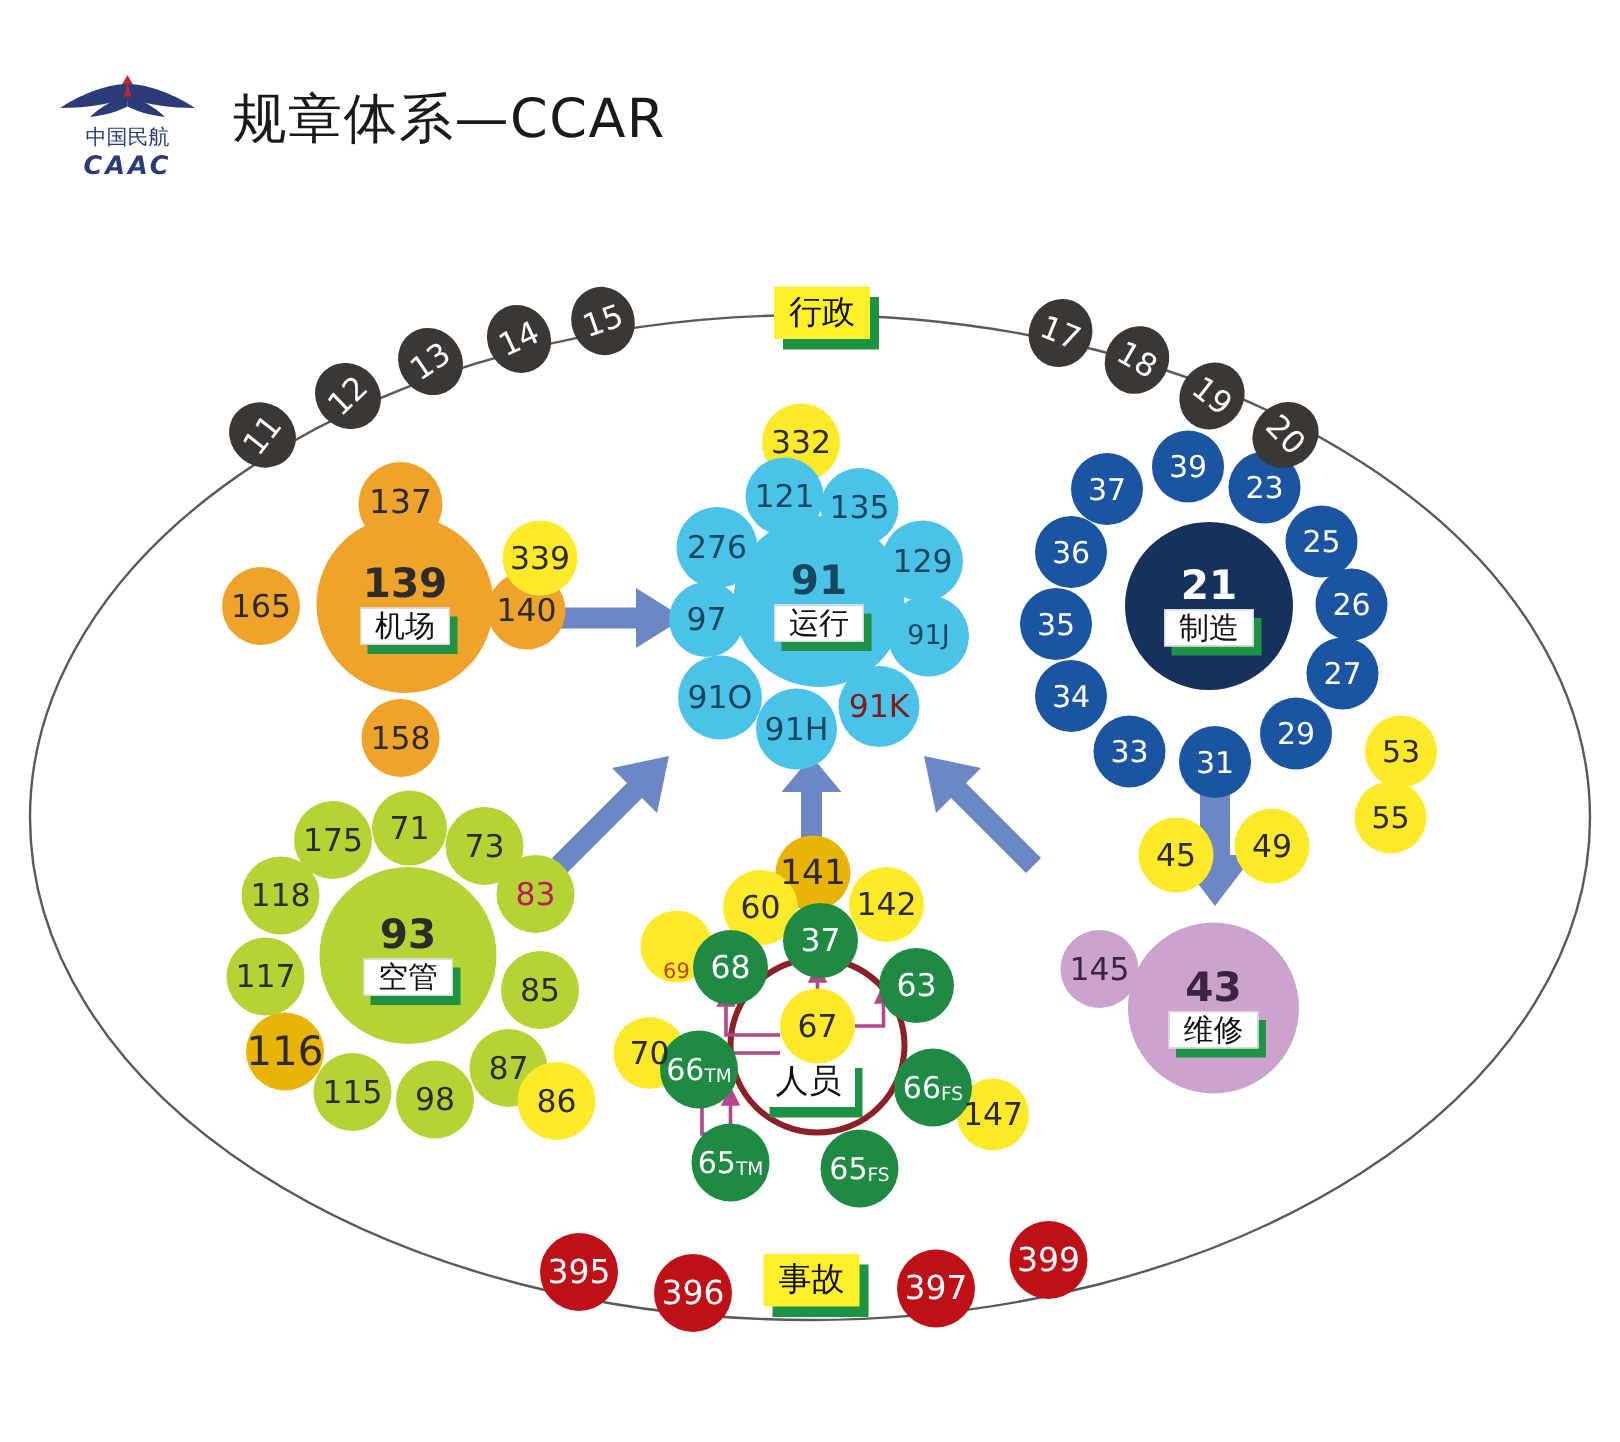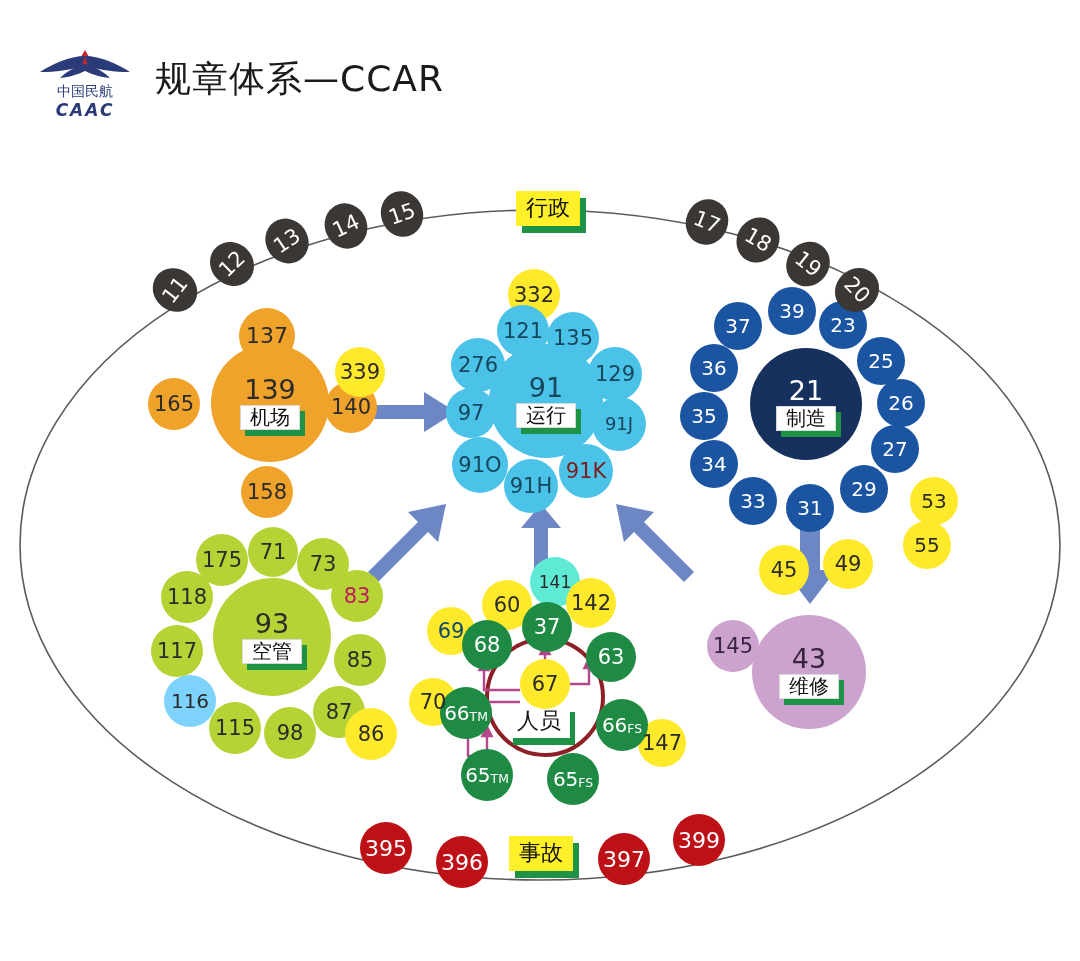--- a/index.html
+++ b/index.html
@@ -27,21 +27,21 @@
     position:absolute;border-radius:50%;
     display:flex;align-items:center;justify-content:center;
     box-sizing:border-box;text-align:center;line-height:1;
     font-family:"DejaVu Sans","Liberation Sans",sans-serif;
   }
   .node .num{position:relative;z-index:2;white-space:nowrap;}
   .node .sub{font-size:0.62em;vertical-align:-0.12em;letter-spacing:0;}
 
   
   .hub{flex-direction:column;}
-  .hub .num{margin-bottom:2px;}
+  .hub .num{margin-bottom:2px;font-weight:bold;}
 
   
   .plate{
     position:relative;z-index:3;
     background:#ffffff;
     border:1px solid #d8d8d8;
     padding:1px 9px 2px 9px;
     font-size:20px;color:#111;
     box-shadow:5px 6px 0 0 #1e9245;
     font-family:"DejaVu Sans","Liberation Sans",sans-serif;
@@ -270,50 +270,50 @@
   </div>
   <div class="node" style="left:331px;top:570px;width:52px;height:52px;background:#B5D334;color:#be185d;font-size:21px;">
     <span class="num">83</span>
   </div>
   <div class="node" style="left:151px;top:625px;width:52px;height:52px;background:#B5D334;color:#2b2b2b;font-size:21px;">
     <span class="num">117</span>
   </div>
   <div class="node" style="left:334px;top:634px;width:52px;height:52px;background:#B5D334;color:#2b2b2b;font-size:21px;">
     <span class="num">85</span>
   </div>
-  <div class="node" style="left:164px;top:675px;width:52px;height:52px;background:#7dd3fc;color:#2b2b2b;font-size:20px;">
+  <div class="node" style="left:164px;top:675px;width:52px;height:52px;background:#eab308;color:#2b2b2b;font-size:27px;">
     <span class="num">116</span>
   </div>
   <div class="node" style="left:313px;top:686px;width:52px;height:52px;background:#B5D334;color:#2b2b2b;font-size:21px;">
     <span class="num">87</span>
   </div>
   <div class="node" style="left:209px;top:702px;width:52px;height:52px;background:#B5D334;color:#2b2b2b;font-size:21px;">
     <span class="num">115</span>
   </div>
   <div class="node" style="left:264px;top:707px;width:52px;height:52px;background:#B5D334;color:#2b2b2b;font-size:21px;">
     <span class="num">98</span>
   </div>
   <div class="node" style="left:345px;top:708px;width:52px;height:52px;background:#FFE92B;color:#2b2b2b;font-size:21px;">
     <span class="num">86</span>
   </div>
   <div class="node hub" style="left:213px;top:578px;width:118px;height:118px;background:#B5D334;color:#2b2b2b;font-size:27px;">
     <span class="num">93</span>
     <span class="plate">空管</span>
   </div>
 
-  <div class="node" style="left:530px;top:557px;width:50px;height:50px;background:#5eead4;color:#2b2b2b;font-size:17px;">
+  <div class="node" style="left:517px;top:557px;width:50px;height:50px;background:#eab308;color:#2b2b2b;font-size:23px;">
     <span class="num">141</span>
   </div>
   <div class="node" style="left:482px;top:580px;width:50px;height:50px;background:#FFE92B;color:#2b2b2b;font-size:21px;">
     <span class="num">60</span>
   </div>
   <div class="node" style="left:566px;top:578px;width:50px;height:50px;background:#FFE92B;color:#2b2b2b;font-size:21px;">
     <span class="num">142</span>
   </div>
-  <div class="node" style="left:427px;top:607px;width:48px;height:48px;background:#FFE92B;color:#0c4a6e;font-size:21px;">
+  <div class="node" style="left:427px;top:607px;width:48px;height:48px;background:#FFE92B;color:#c2410c;font-size:14px;align-items:flex-end;">
     <span class="num">69</span>
   </div>
   <div class="node" style="left:409px;top:678px;width:48px;height:48px;background:#FFE92B;color:#2b2b2b;font-size:21px;">
     <span class="num">70</span>
   </div>
   <div class="node" style="left:638px;top:719px;width:48px;height:48px;background:#FFE92B;color:#2b2b2b;font-size:21px;">
     <span class="num">147</span>
   </div>
   <div class="node" style="left:522px;top:602px;width:50px;height:50px;background:#1E8A43;color:#fff;font-size:21px;">
     <span class="num">37</span>

